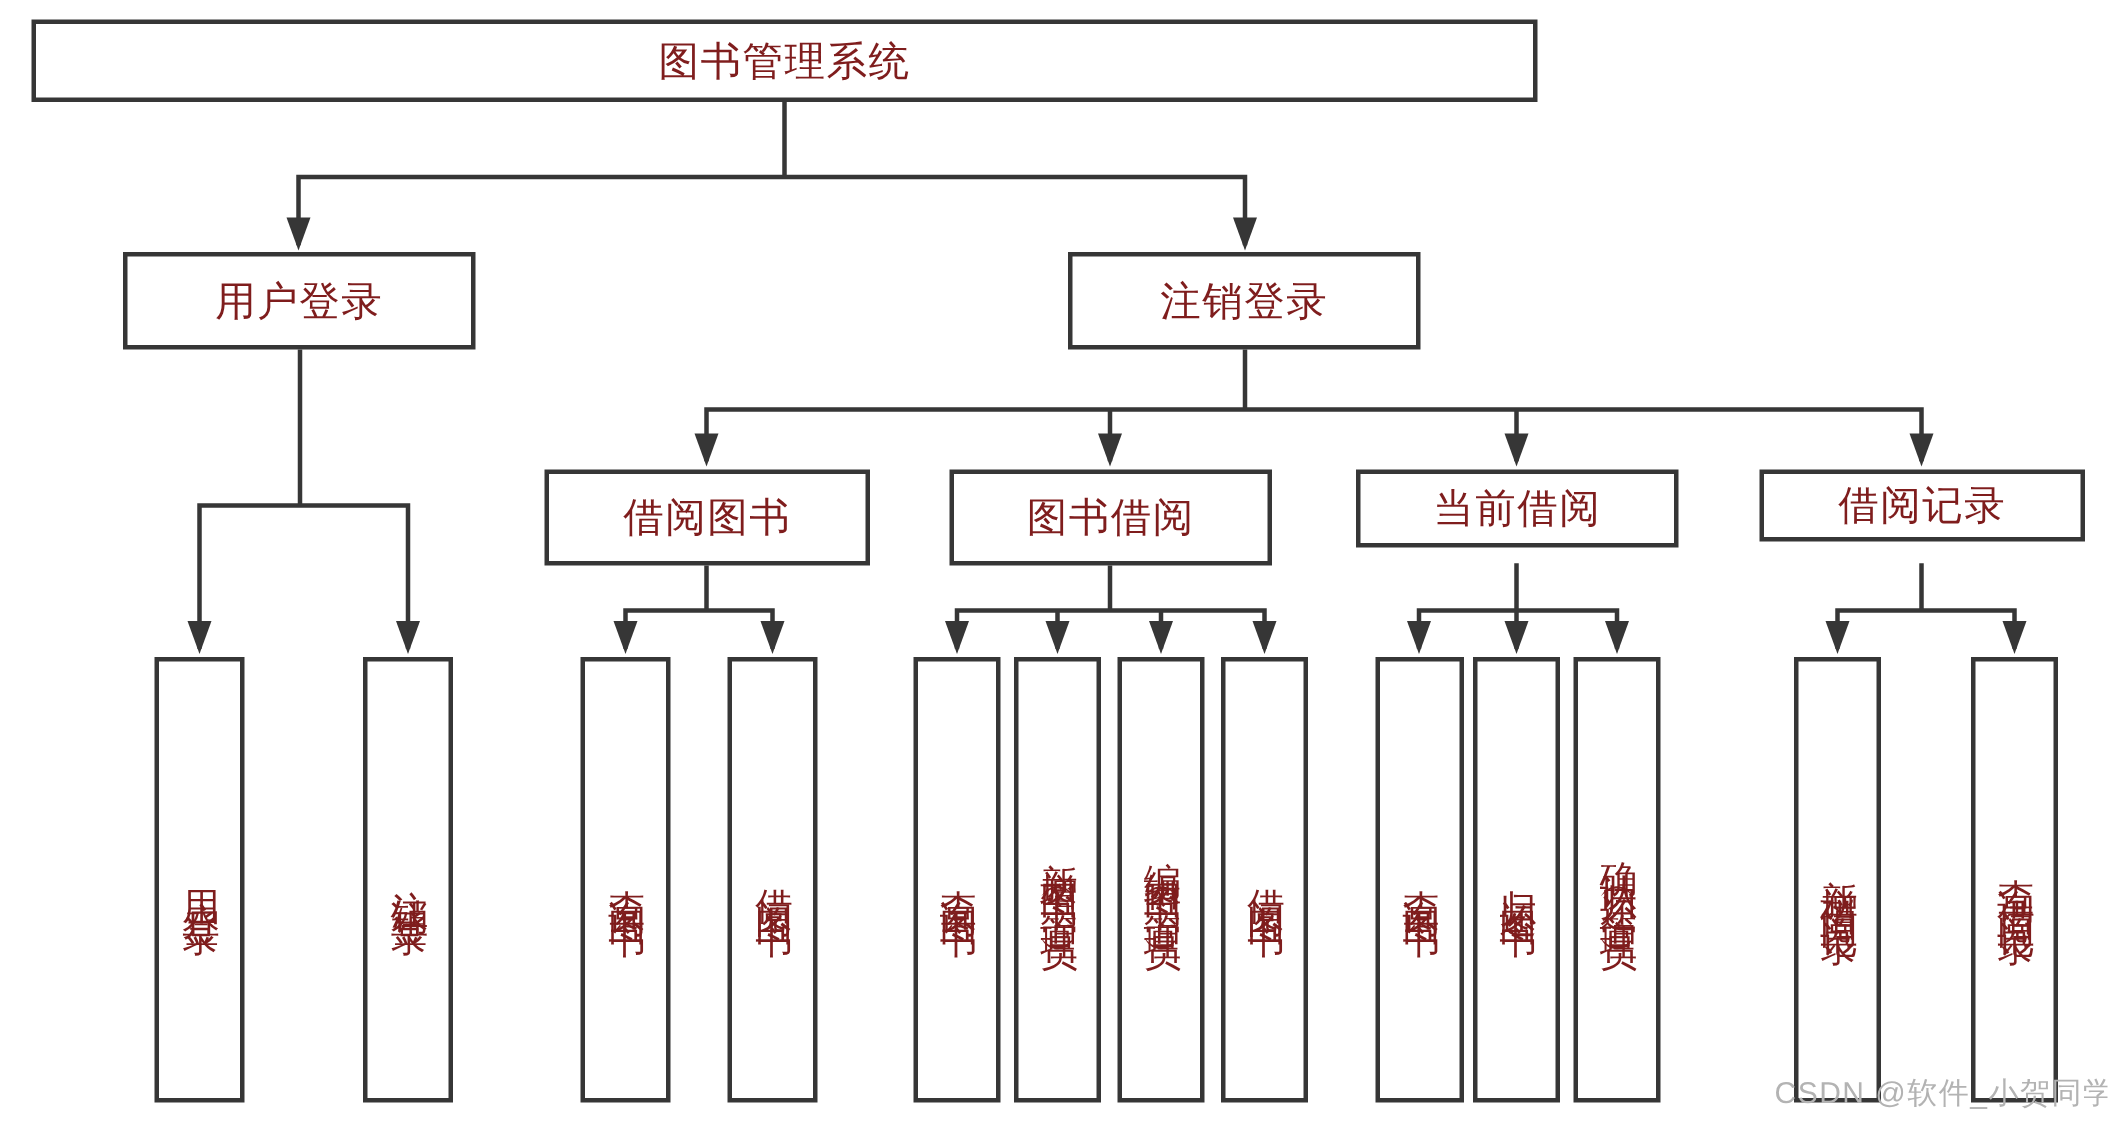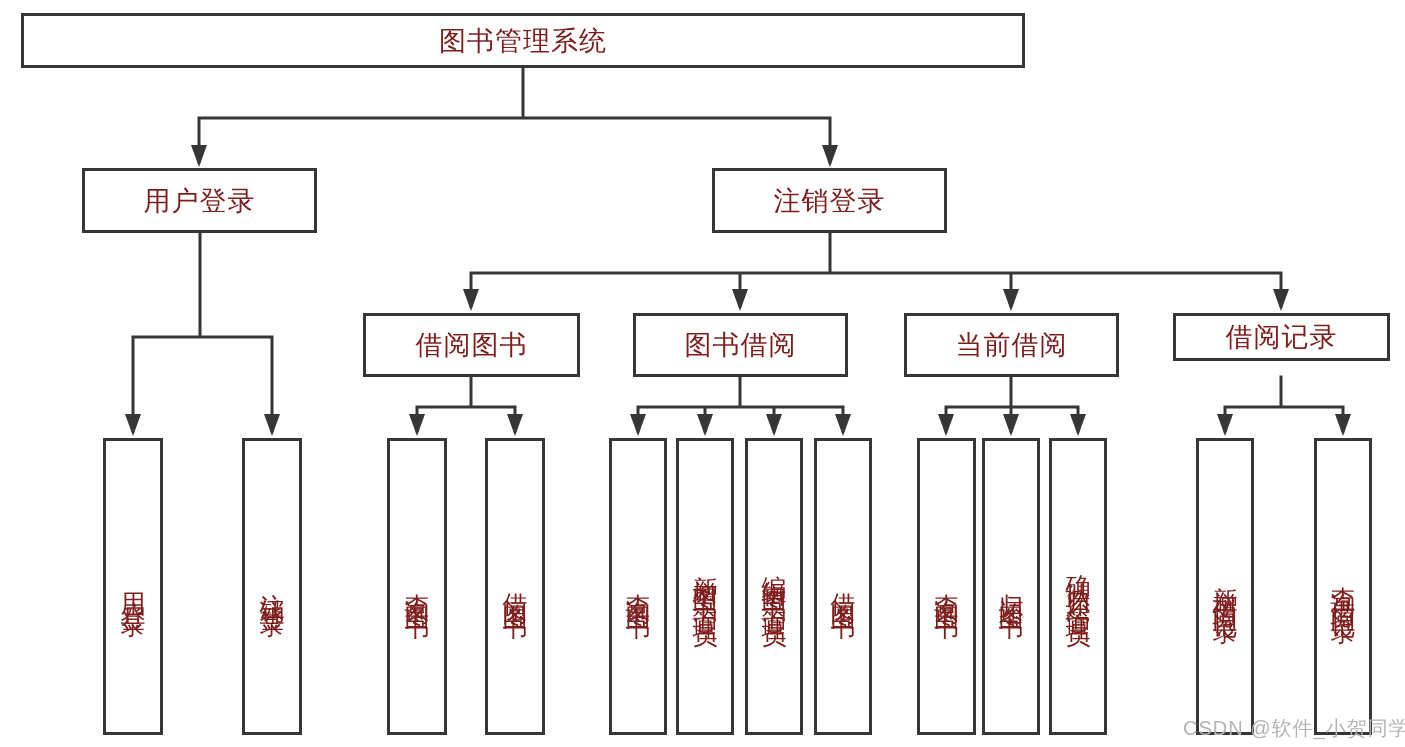--- a/index.html
+++ b/index.html
@@ -90,21 +90,21 @@
     </g>
   </svg>
 
   <div class="box h" style="left:21px; top:13px; width:1004px; height:55px">图书管理系统</div>
 
   <div class="box h" style="left:82px; top:168px; width:235px; height:65px">用户登录</div>
   <div class="box h" style="left:712px; top:168px; width:235px; height:65px">注销登录</div>
 
   <div class="box h" style="left:363px; top:313px; width:217px; height:64px">借阅图书</div>
   <div class="box h" style="left:633px; top:313px; width:215px; height:64px">图书借阅</div>
-  <div class="box h" style="left:904px; top:313px; width:215px; height:64px">当前借阅</div>
+  <div class="box h" style="left:904px; top:313px; width:215px; height:52px">当前借阅</div>
   <div class="box h" style="left:1173px; top:313px; width:217px; height:48px">借阅记录</div>
 
   <div class="box v" style="left:103px; top:438px; width:60px; height:297px">
     <span class="vtext">用户登录</span>
   </div>
   <div class="box v" style="left:242px; top:438px; width:60px; height:297px">
     <span class="vtext">注销登录</span>
   </div>
 
   <div class="box v" style="left:387px; top:438px; width:60px; height:297px">

